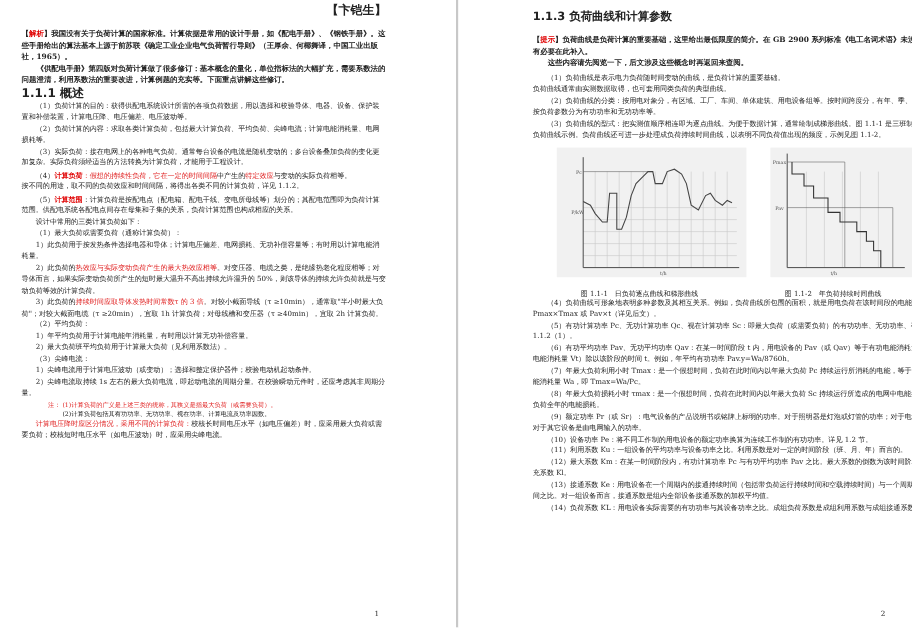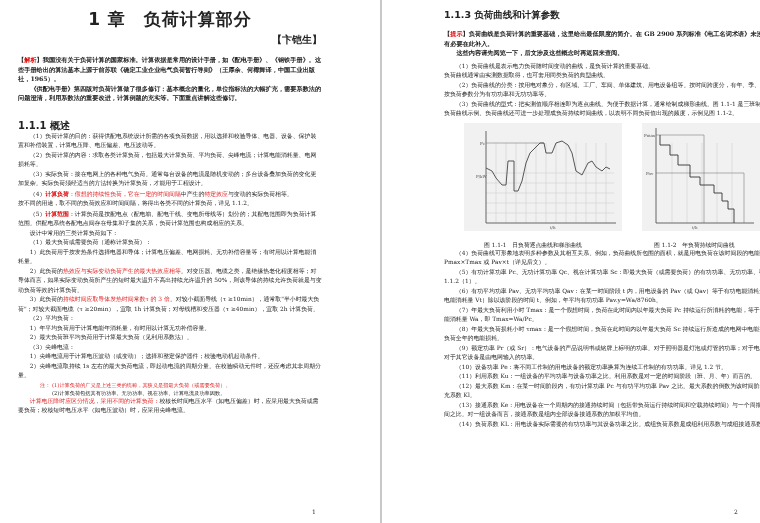--- a/index.html
+++ b/index.html
@@ -9,40 +9,39 @@
   #page1 { left:0; width:380px; }
   #page2 { left:382px; width:434px; }
   .divider { position:absolute; left:380px; top:0; width:2px; height:523px; background:#c8c8c8; }
   .inner { position:absolute; left:18px; right:58px; top:0; }
   #page2 .inner { left:62px; right:14px; }
   .chap-title { text-align:center; font-family:"DejaVu Sans", sans-serif; font-size:17px; font-weight:bold; margin-top:8px; letter-spacing:1px; }
   .author { text-align:right; font-size:10px; font-weight:bold; margin-top:2px; }
   .sec-title { text-align:center; font-size:11px; font-weight:bold; margin-top:8px; font-family:"DejaVu Sans", sans-serif; }
   .note-box { font-size:6.2px; font-weight:bold; line-height:9.6px; margin-top:8px; }
   .note-box .tag { color:#e00000; }
-  .h3 { font-family:"DejaVu Sans", sans-serif; font-weight:bold; font-size:10px; margin-top:16px; line-height:13px; }
+  .h3 { font-family:"DejaVu Sans", sans-serif; font-weight:bold; font-size:10px; margin-top:0; line-height:13px; }
   .p { font-size:5.9px; line-height:9.5px; text-indent:2em; }
   .p.noind { text-indent:0; }
   .red { color:#e02020; }
   .redb { color:#e00000; font-weight:bold; }
   .small-note { font-size:5.2px; line-height:8px; padding-left:22px; }
   .pagenum { position:absolute; font-size:6px; }
   #page2 .h3 { font-size:9.5px; margin-top:8px; }
   .figs { position:relative; height:112px; margin-top:2px; }
   .fig { position:absolute; background:#f1f1f1; }
   .fig-cap { position:absolute; font-size:5.8px; top:120px; }
 </style>
 </head>
 <body>
 
 <div class="divider"></div>
 
 <div class="page" id="page1">
   <div class="inner">
-    <div class="chap-title">1 章　负荷计算部分</div>
     <div class="author">【卞铠生】</div>
 
     <div class="note-box">
       【<span class="tag">解析</span>】<span>我国没有关于负荷计算的国家标准。计算依据是常用的设计手册，如《配电手册》、《钢铁手册》。这些手册给出的算法基本上源于前苏联《确定工业企业电气负荷暂行导则》（王厚余、何椰舞译，中国工业出版社，1965）。</span>
       <div style="text-indent:2em">《供配电手册》第四版对负荷计算做了很多修订：基本概念的量化，单位指标法的大幅扩充，需要系数法的问题澄清，利用系数法的重要改进，计算例题的充实等。下面重点讲解这些修订。</div>
     </div>
 
     <div class="h3">1.1.1 概述</div>
     <div class="p">（1）负荷计算的目的：获得供配电系统设计所需的各项负荷数据，用以选择和校验导体、电器、设备、保护装置和补偿装置，计算电压降、电压偏差、电压波动等。</div>
     <div class="p">（2）负荷计算的内容：求取各类计算负荷，包括最大计算负荷、平均负荷、尖峰电流；计算电能消耗量、电网损耗等。</div>

